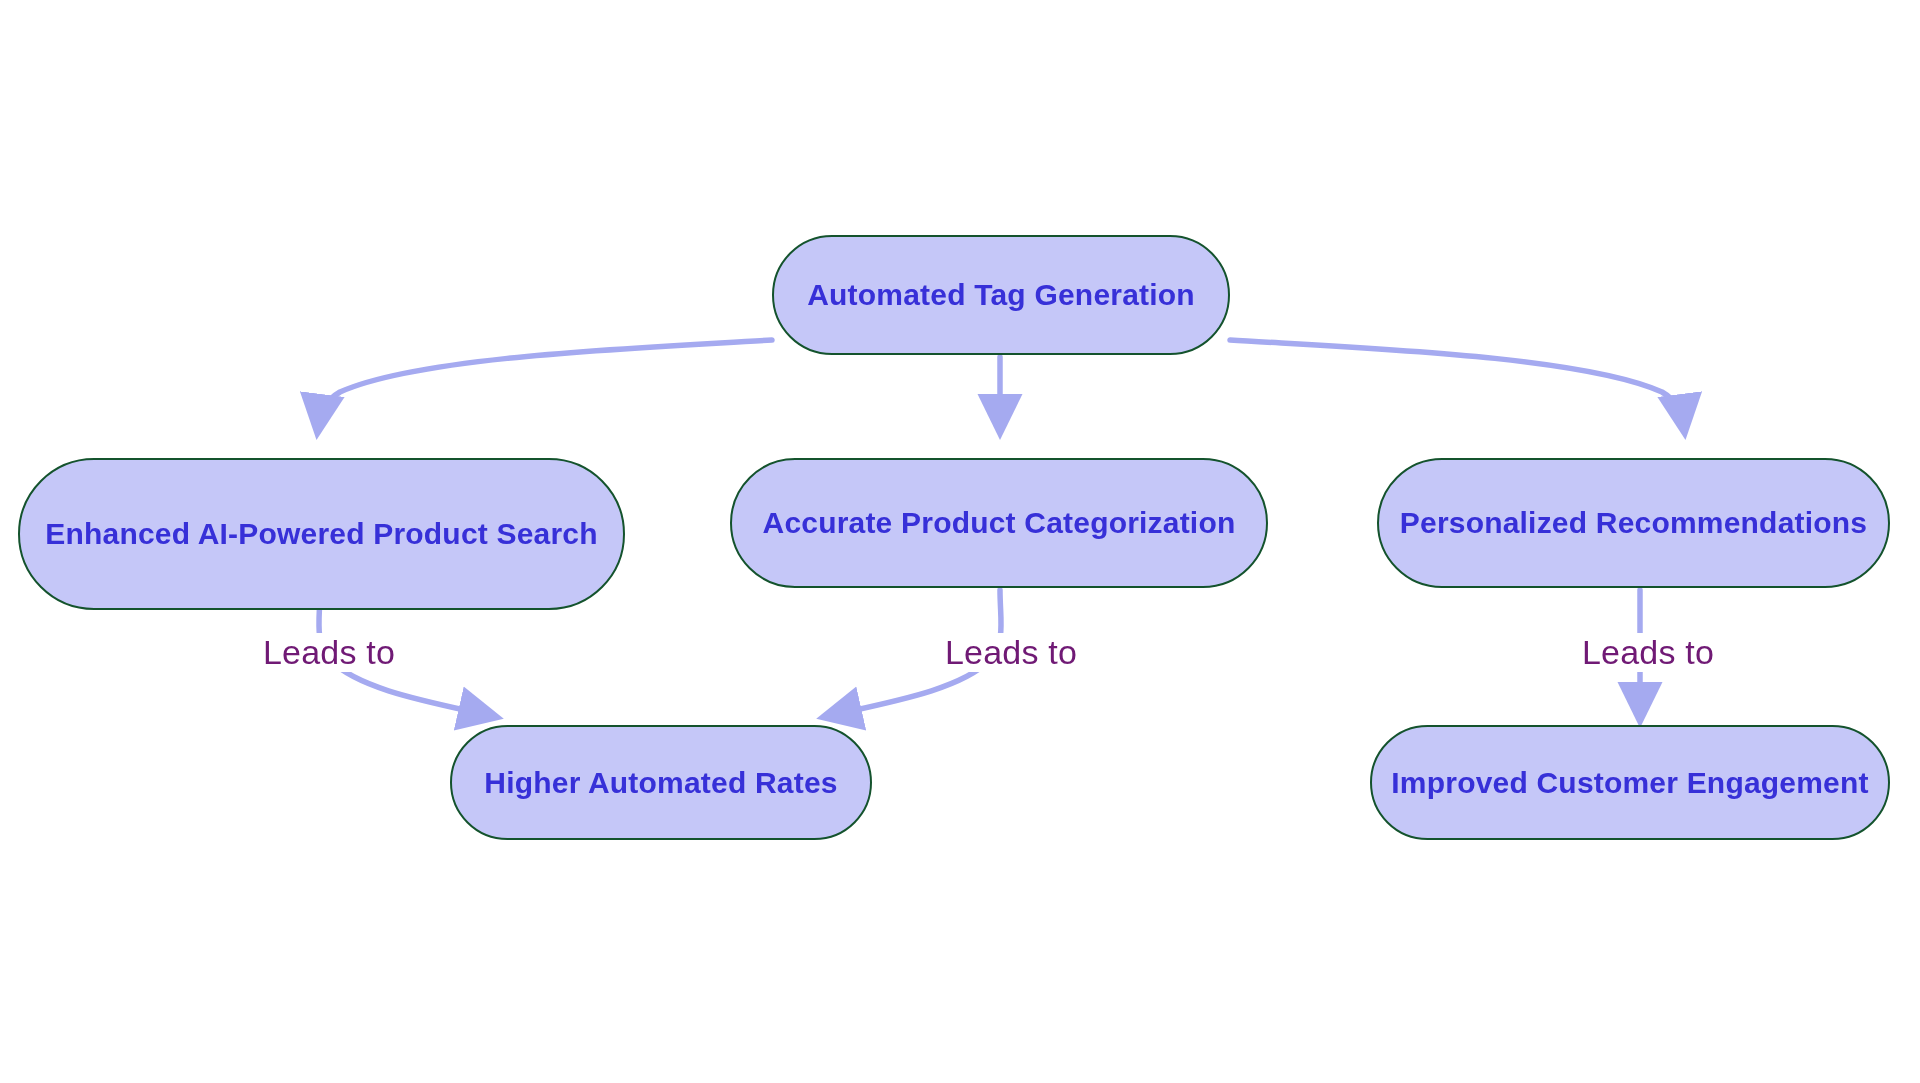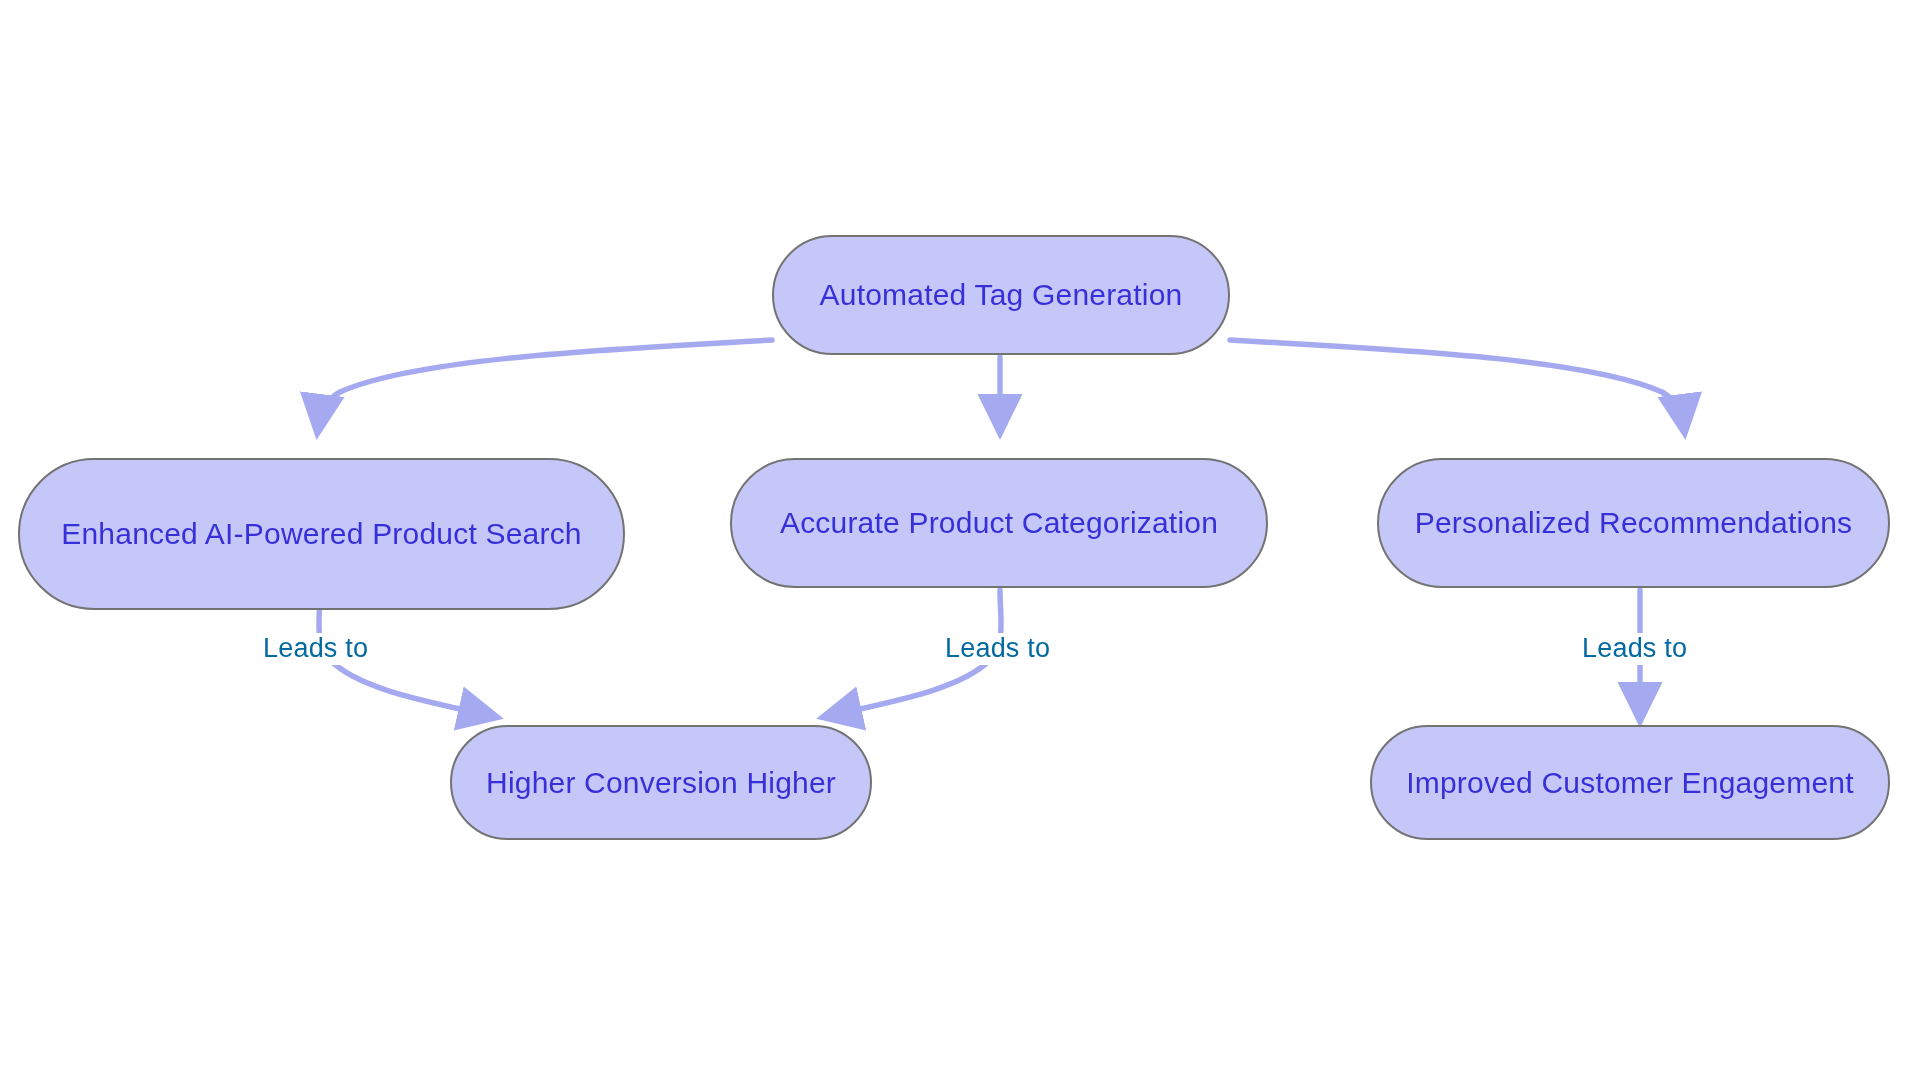--- a/index.html
+++ b/index.html
@@ -22,41 +22,41 @@
     left: 0;
     top: 0;
     width: 1920px;
     height: 1083px;
     pointer-events: none;
   }
   .node {
     position: absolute;
     box-sizing: border-box;
     background: #c5c7f8;
-    border: 2px solid #737373;
+    border: 2px solid #14532d;
     border-radius: 999px;
     display: flex;
     align-items: center;
     justify-content: center;
     text-align: center;
     color: #3730d8;
     font-size: 30px;
-    font-weight: 400;
+    font-weight: 700;
     letter-spacing: 0.2px;
     line-height: 1.2;
     white-space: nowrap;
   }
   .node-label {
     display: block;
     padding: 0 28px;
   }
   .edge-label {
     position: absolute;
-    color: #0369a1;
-    font-size: 27px;
+    color: #701a75;
+    font-size: 34px;
     font-weight: 400;
     white-space: nowrap;
     letter-spacing: 0.2px;
     background: #ffffff;
     line-height: 1.1;
     padding: 1px 4px;
     text-align: right;
   }
 </style>
 </head>
@@ -94,21 +94,21 @@
 
   <div class="node" style="left:730px; top:458px; width:538px; height:130px;">
     <span class="node-label">Accurate Product Categorization</span>
   </div>
 
   <div class="node" style="left:1377px; top:458px; width:513px; height:130px;">
     <span class="node-label">Personalized Recommendations</span>
   </div>
 
   <div class="node" style="left:450px; top:725px; width:422px; height:115px;">
-    <span class="node-label">Higher Conversion Higher</span>
+    <span class="node-label">Higher Automated Rates</span>
   </div>
 
   <div class="node" style="left:1370px; top:725px; width:520px; height:115px;text-align:right;">
     <span class="node-label">Improved Customer Engagement</span>
   </div>
 
   <div class="edge-label" style="left:259px; top:633px;">Leads to</div>
 
   <div class="edge-label" style="left:941px; top:633px;">Leads to</div>
 

